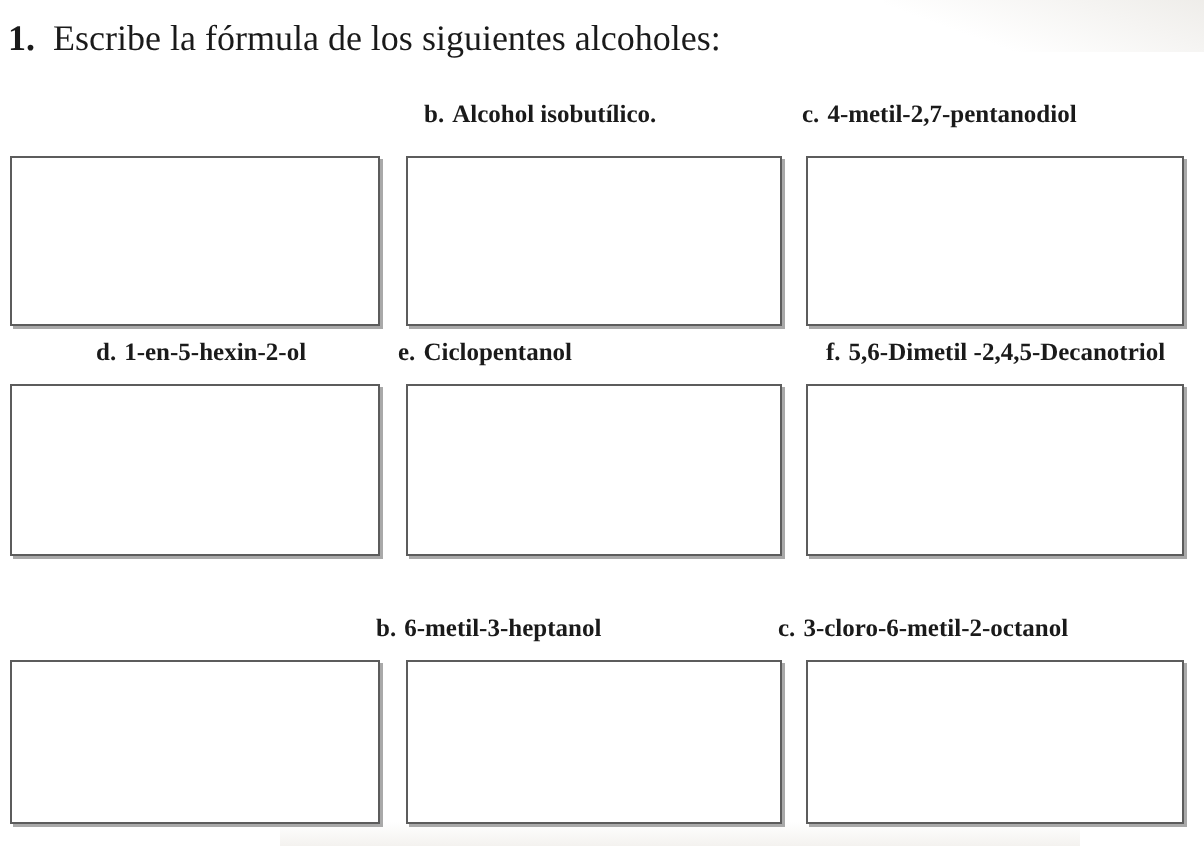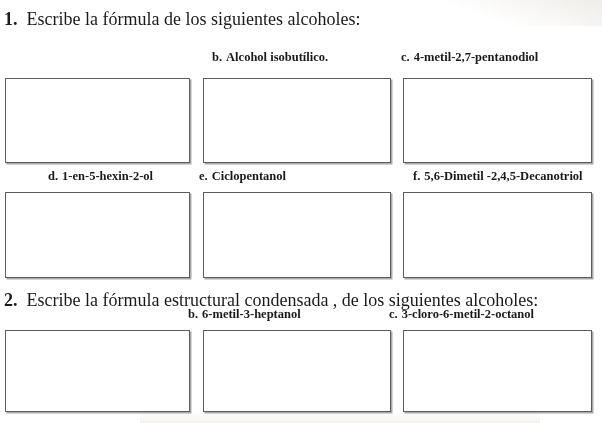--- a/index.html
+++ b/index.html
@@ -148,23 +148,20 @@
     </div>
     <div class="item-label lx-f">
       <span class="letter sp-tight">f.</span><span>5,6-Dimetil -2,4,5-Decanotriol</span>
     </div>
   </div>
 
   <div class="box row2-box col1"></div>
   <div class="box row2-box col2"></div>
   <div class="box row2-box col3"></div>
 
-  <div class="question" id="question-2">
-    <span class="qnum">2.</span><span class="qtext">Escribe la fórmula estructural condensada , de los siguientes alcoholes:</span>
-  </div>
 
   <div class="label-row row3-label">
     <div class="item-label lx-b3">
       <span class="letter sp-tight">b.</span><span>6-metil-3-heptanol</span>
     </div>
     <div class="item-label lx-c3">
       <span class="letter sp-tight">c.</span><span>3-cloro-6-metil-2-octanol</span>
     </div>
   </div>
 

